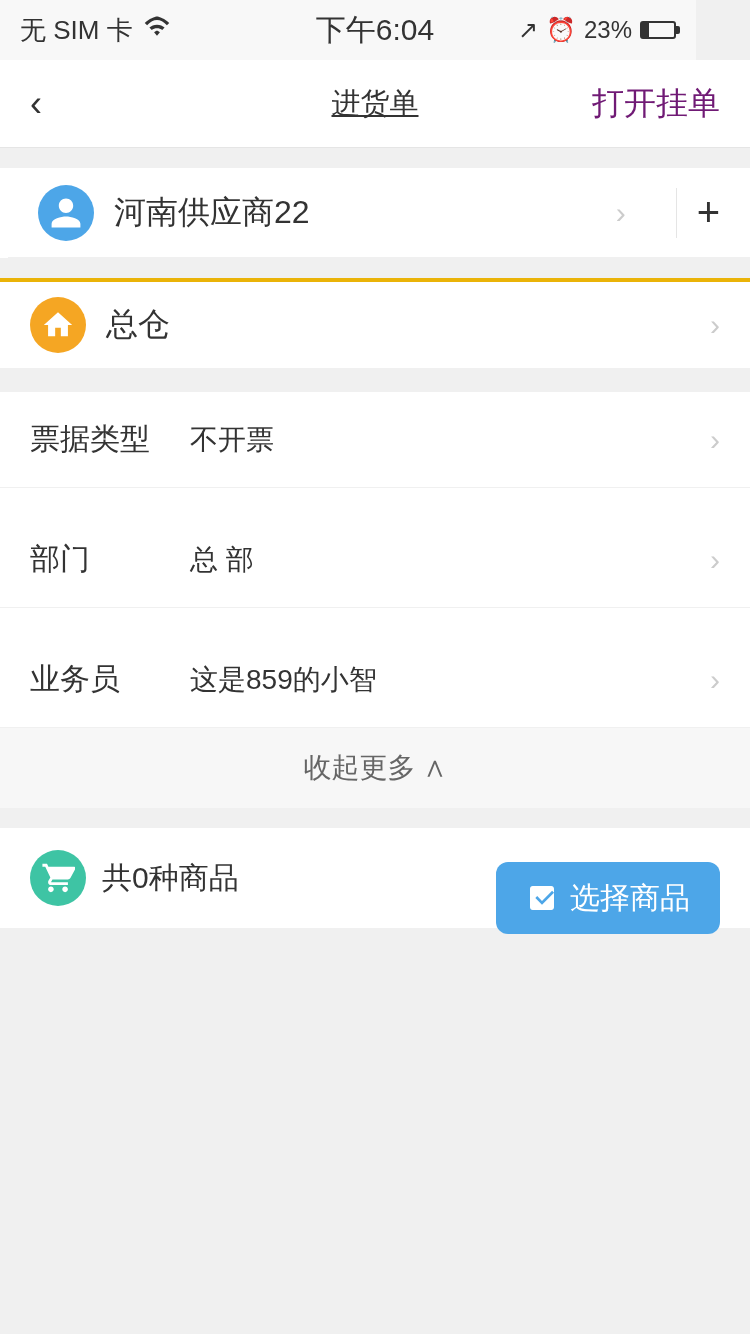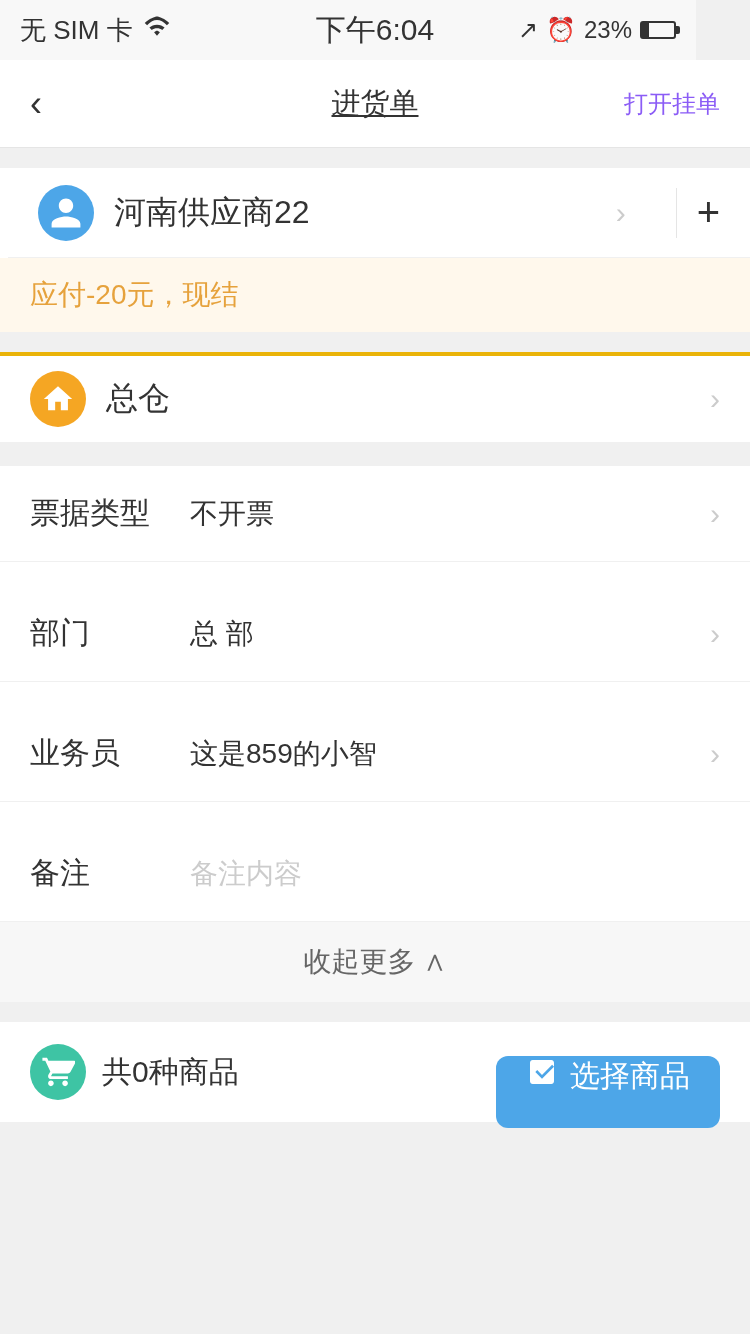--- a/index.html
+++ b/index.html
@@ -63,22 +63,22 @@
     .nav-title {
       font-size: 29px;
       font-weight: 500;
       color: #333;
       position: absolute;
       left: 50%;
       transform: translateX(-50%);
       text-decoration: underline;
     }
     .nav-action {
-      font-size: 24px;
-      color: #8b5cf6;
+      font-size: 32px;
+      color: #701a75;
       margin-left: 12px;
     }
 
     
     .section-divider {
       height: 20px;
       background: #f0f0f0;
     }
 
     
@@ -252,20 +252,21 @@
       font-size: 30px;
       color: #333;
     }
     .select-product-btn {
       background: #4da6e8;
       color: #fff;
       border-radius: 12px;
       height: 72px;
       padding: 0 30px;
       display: flex;
+      align-items: center;
       gap: 12px;
       font-size: 30px;
       margin-top: 40px;
     }
     .select-product-btn svg {
       width: 32px;
       height: 32px;
       fill: #fff;
     }
 
@@ -314,23 +315,20 @@
       <svg viewBox="0 0 24 24">
         <path d="M12 12c2.7 0 4.8-2.1 4.8-4.8S14.7 2.4 12 2.4 7.2 4.5 7.2 7.2 9.3 12 12 12zm0 2.4c-3.2 0-9.6 1.6-9.6 4.8v2.4h19.2v-2.4c0-3.2-6.4-4.8-9.6-4.8z"></path>
       </svg>
     </div>
     <span class="supplier-name">河南供应商22</span>
     <span class="supplier-chevron chevron-right">›</span>
     <div class="divider-vertical"></div>
     <span class="supplier-add">+</span>
   </div>
 
-  <div class="notice-bar">
-    <span>应付-20元，现结</span>
-  </div>
 </div>
 
 <div class="section-divider"></div>
 
 <div class="white-section">
   <div class="warehouse-row">
     <div class="warehouse-icon">
       <svg viewBox="0 0 24 24">
         <path d="M10 20v-6h4v6h5v-8h3L12 3 2 12h3v8z"></path>
       </svg>
@@ -353,24 +351,20 @@
     <span class="form-value">总 部</span>
     <span class="chevron-right">›</span>
   </div>
 
   <div class="form-row">
     <span class="form-label">业务员</span>
     <span class="form-value">这是859的小智</span>
     <span class="chevron-right">›</span>
   </div>
 
-  <div class="form-row">
-    <span class="form-label">备注</span>
-    <span class="form-value placeholder">备注内容</span>
-  </div>
 </div>
 
 <div class="collapse-row">
   <span>收起更多 ∧</span>
 </div>
 
 <div class="bottom-bar">
   <div class="product-count-area">
     <div class="cart-icon-circle">
       <svg viewBox="0 0 24 24">

